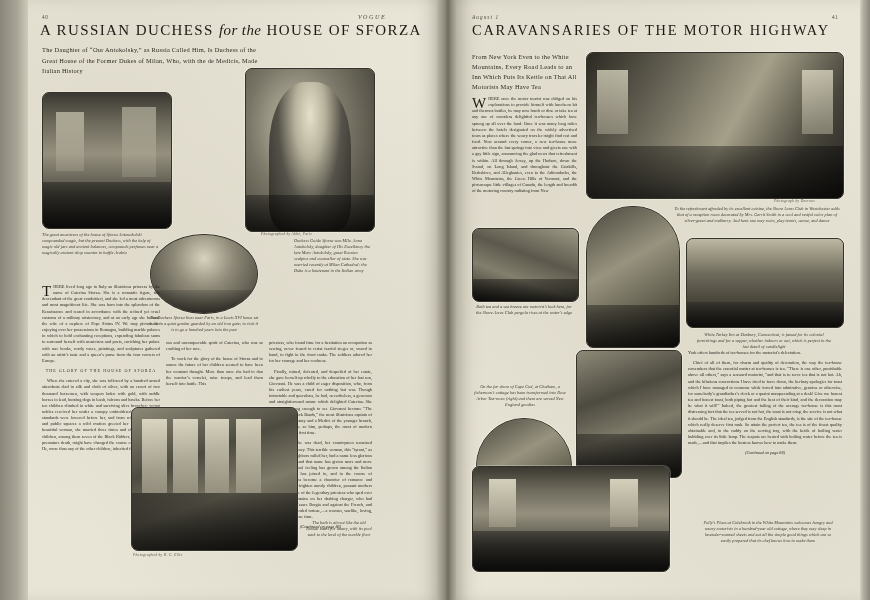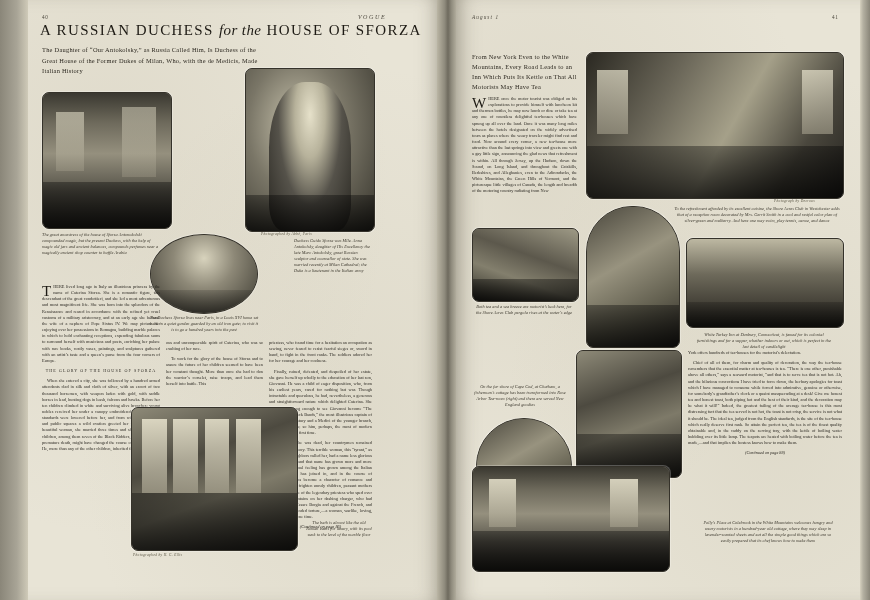--- a/index.html
+++ b/index.html
@@ -216,20 +216,21 @@
   </div>
 
   <div class="gutter"></div>
 
   <div class="page right">
     <div class="inner">
 
       <span class="folio italic" style="left:16px;top:14px;">August 1</span>
       <span class="folio" style="left:376px;top:14px;">41</span>
 
+      <h1 class="headline" style="left:16px;top:22px;font-size:14.4px;letter-spacing:1.8px;">CARAVANSARIES OF THE MOTOR HIGHWAY</h1>
 
       <div class="deck" style="left:16px;top:52px;width:105px;line-height:10px;">From New York Even to the White Mountains, Every Road Leads to an Inn Which Puts Its Kettle on That All Motorists May Have Tea</div>
 
       <div class="photo round" style="left:130px;top:52px;width:256px;height:145px;">
         <div class="ph-inner tex-d"></div>
         <div class="room-win" style="left:4%;top:12%;height:44%;width:12%;opacity:.7;"></div>
         <div class="room-win" style="left:84%;top:12%;height:44%;width:12%;opacity:.7;"></div>
         <div class="room-floor" style="height:36%;"></div>
       </div>
 

